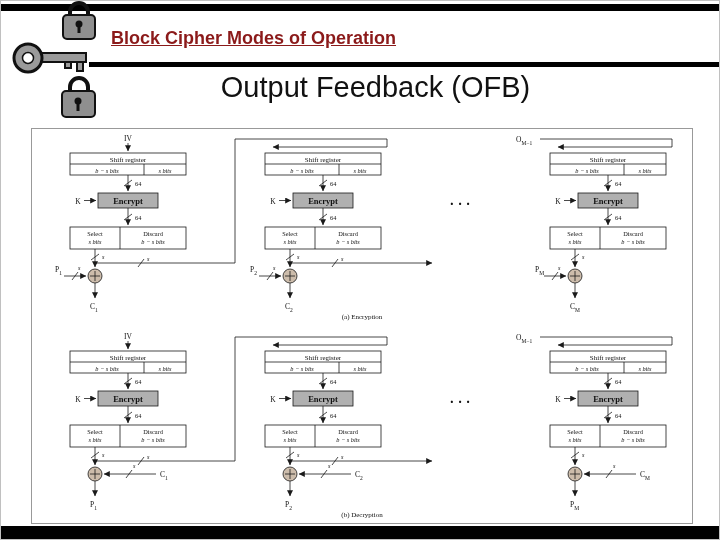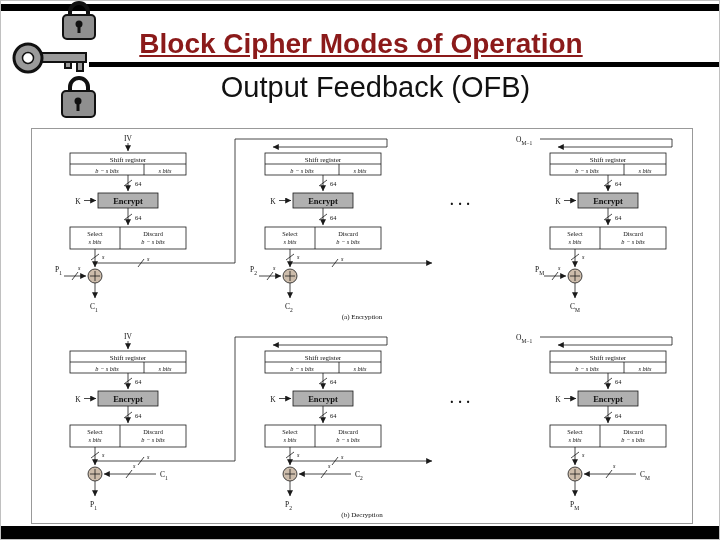--- a/index.html
+++ b/index.html
@@ -2,22 +2,22 @@
 <html><head>
 <meta charset="utf-8">
 <style>
   * { box-sizing: border-box; margin: 0; padding: 0; }
   html,body { width:720px; height:540px; }
   body { background:#e9e9e9; font-family:"Liberation Sans", sans-serif; }
   .slide { position:relative; width:720px; height:540px; background:#fff; overflow:hidden; border:1px solid #c0c0c0; }
   .topbar { position:absolute; top:3px; left:0; width:100%; height:7px; background:#000; }
   .bottombar { position:absolute; bottom:0; left:0; width:100%; height:13px; background:#000; }
   .clipart { position:absolute; top:0; left:6px; z-index:3; }
-  .title { position:absolute; top:27px; left:110px; width:500px; text-align:center;
-           font-size:28px; font-weight:bold; color:#8b1a1a; text-decoration:underline; }
+  .title { position:absolute; top:27px; left:110px; width:500px; 
+           font-size:18px; font-weight:bold; color:#8b1a1a; text-decoration:underline; }
   .titlebar { position:absolute; top:61px; left:88px; width:632px; height:5px; background:#000; }
   .subtitle { position:absolute; top:70px; left:0; width:100%; text-align:center;
               font-size:29px; font-weight:400; color:#111;padding-left:31px; }
   .diagram { position:absolute; top:127px; left:30px; width:662px; height:396px;
              border:1px solid #999; background:#fff; }
   .row { display:block; margin-top:2px; }
   .row + .row { margin-top:6px; }
   .diagram text { font-family:"Liberation Serif", serif; fill:#111; }
   .box { fill:#fff; stroke:#1a1a1a; stroke-width:0.8; }
   .gray { fill:#b0b0b0; }

